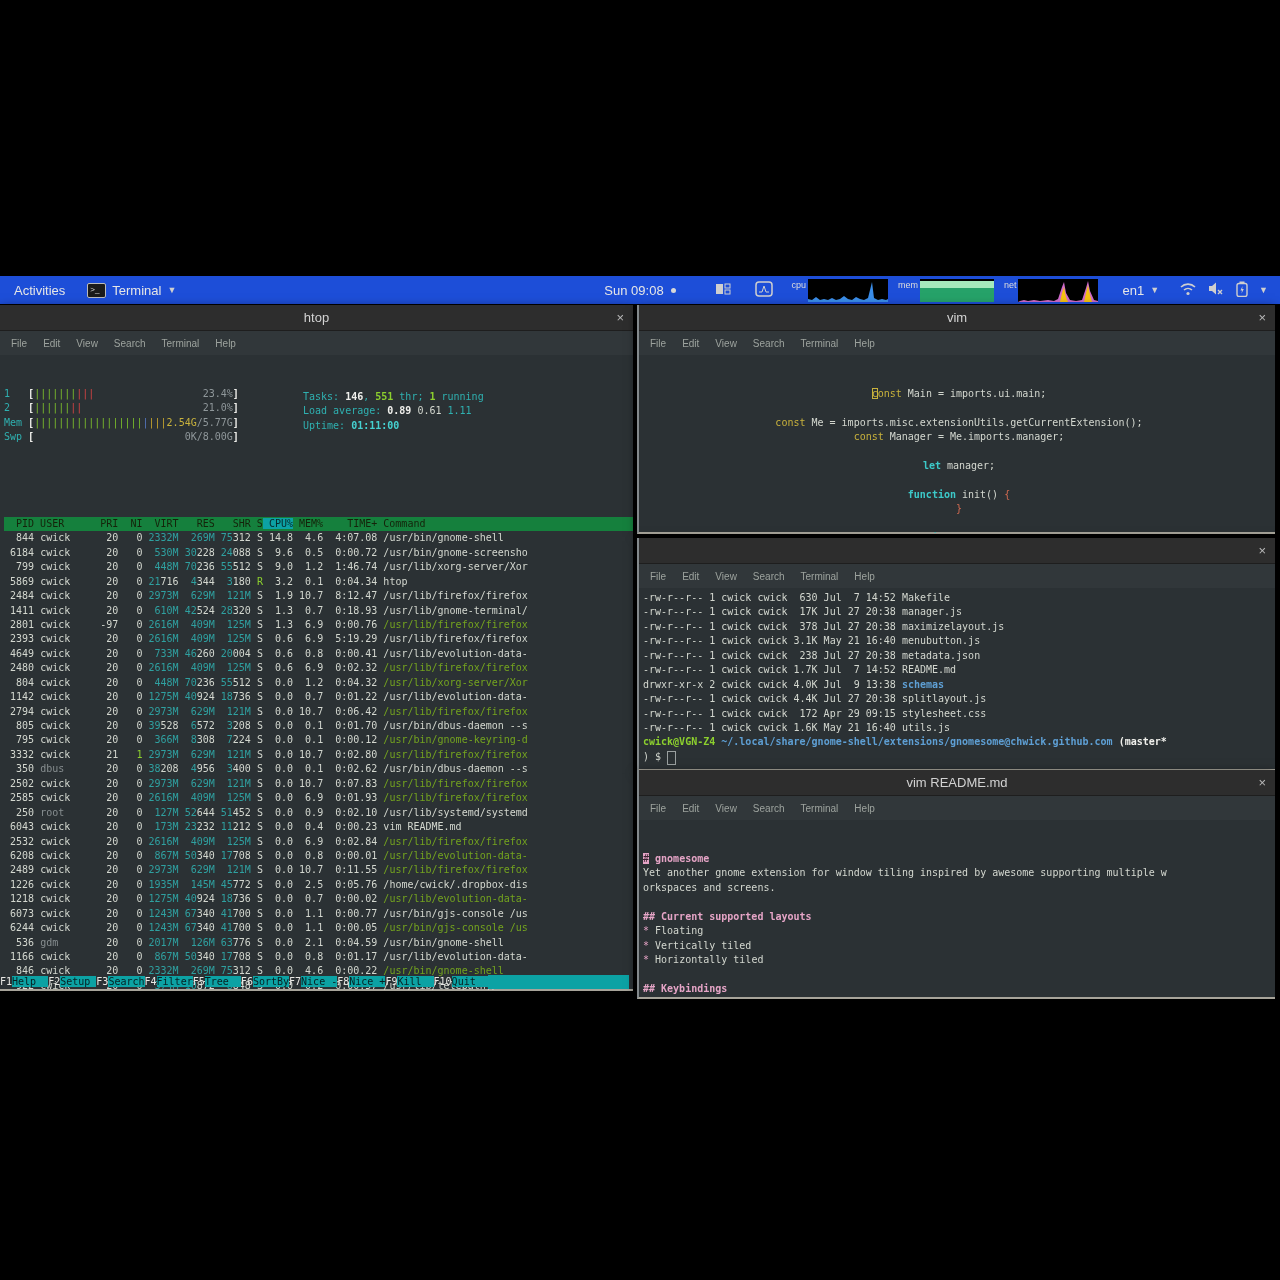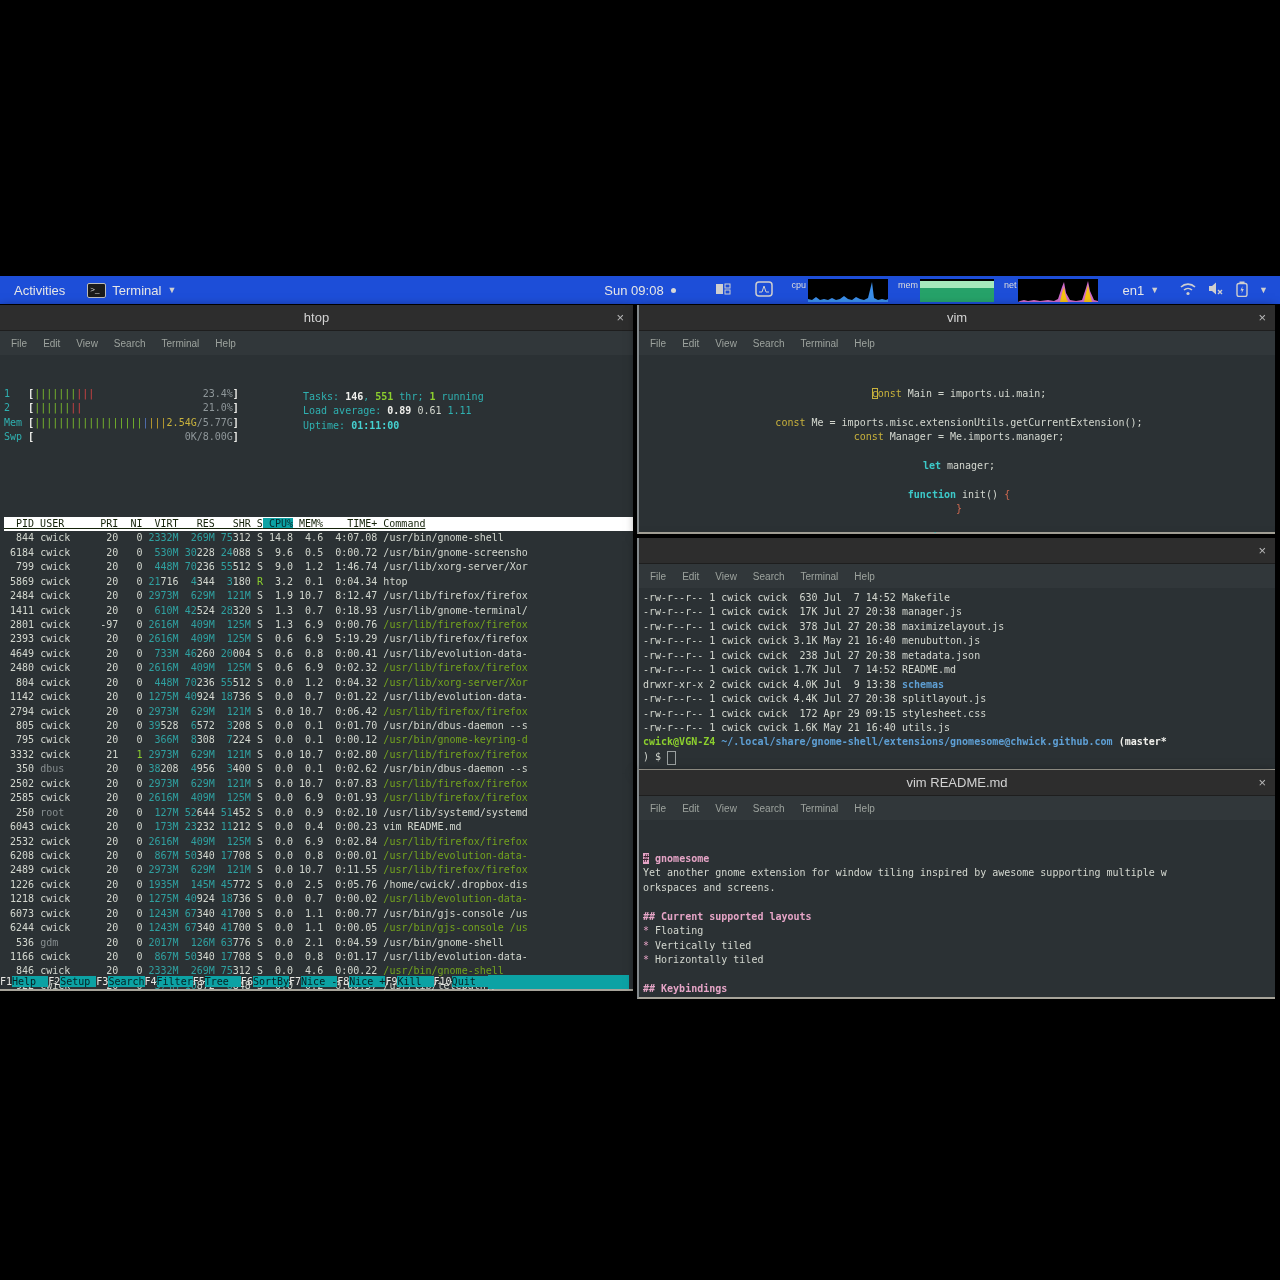--- a/index.html
+++ b/index.html
@@ -56,21 +56,21 @@
   .c-cur{outline:1px solid #c9b23c;outline-offset:-1px;}
   .c-pinkcur{background:#e5a4c6;color:#3a2230;}
   .c-hollow{display:inline-block;width:7px;height:12px;border:1px solid #9aa0a0;vertical-align:-2px;}
   .bar-green{color:#7cbf2a}
   .bar-red{color:#d54343}
   .bar-blue{color:#5577c0}
   .bar-yellow{color:#c9a72c}
 
   
   #htop-summary{position:absolute;left:299px;top:3px;}
-  .hdr-row{background:#ffffff;color:#15230a;text-decoration:underline;}
+  .hdr-row{background:#15803d;color:#15230a;}
   .hdr-sort{background:#0ca2a4;color:#07282a;}
   #htop-fbar{position:absolute;left:0;bottom:1px;width:629px;display:flex;white-space:pre;}
   .fkey-num{color:#e8e8e4;}
   .fkey-label{background:#0ca2a4;color:#072022;}
   .fkey-fill{flex:1;background:#0ca2a4;}
 
   .vimstatus{position:absolute;bottom:2px;left:0;width:100%;height:14.45px;}
   .vimstatus .pos{position:absolute;right:112px;}
 </style>
 </head>

